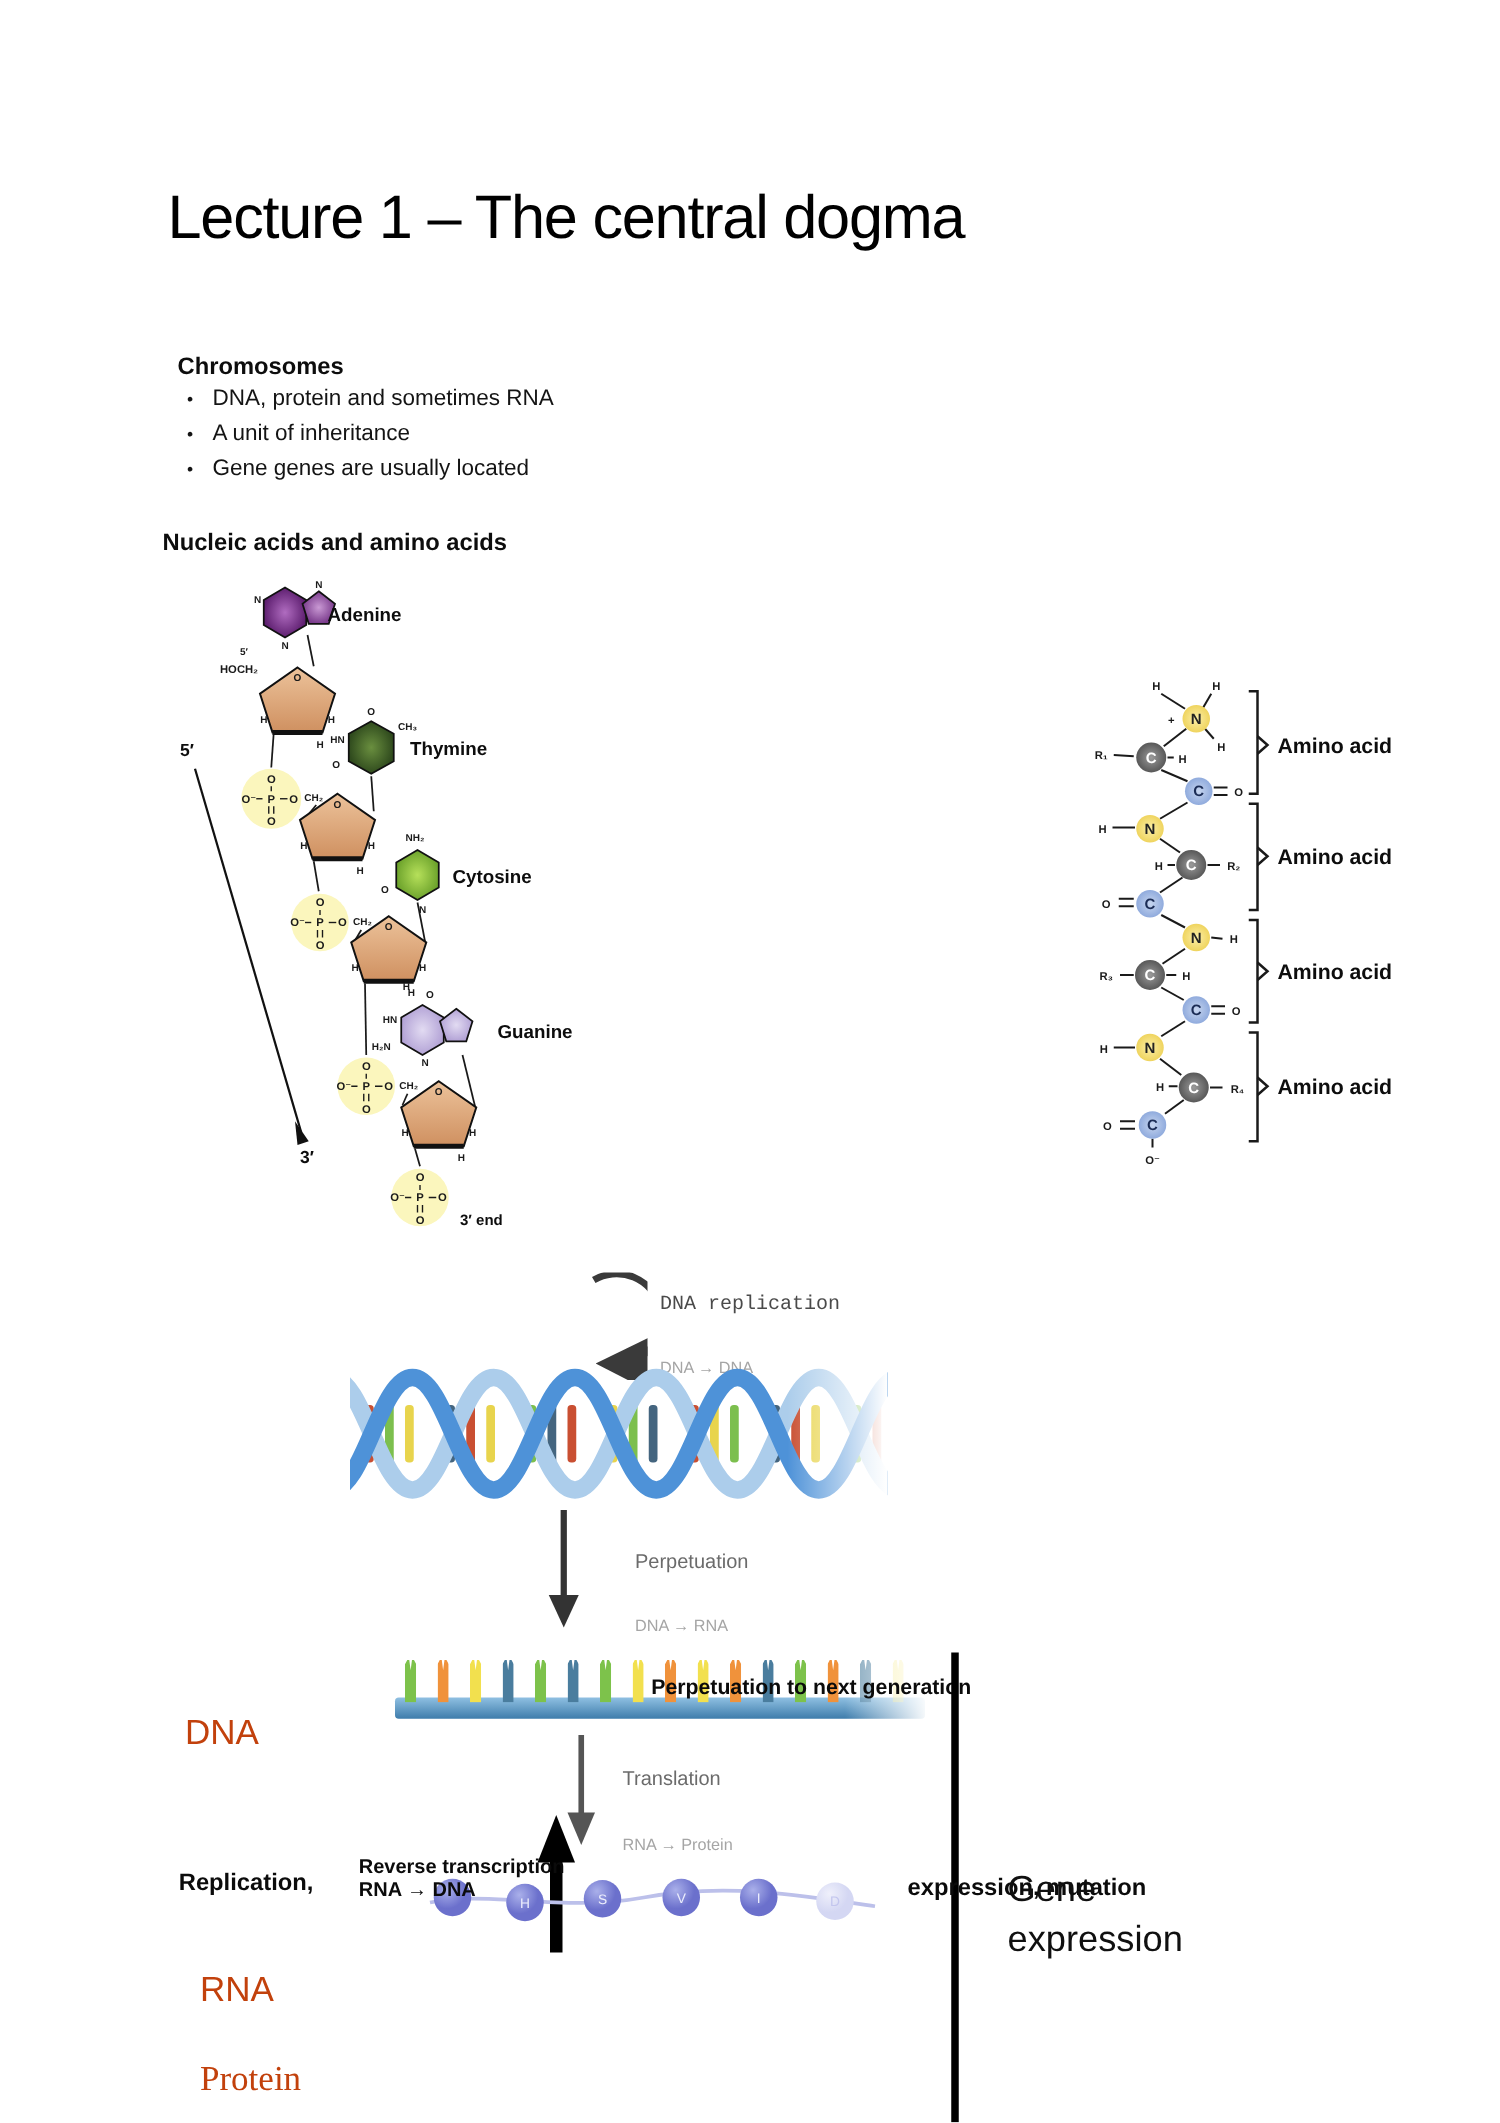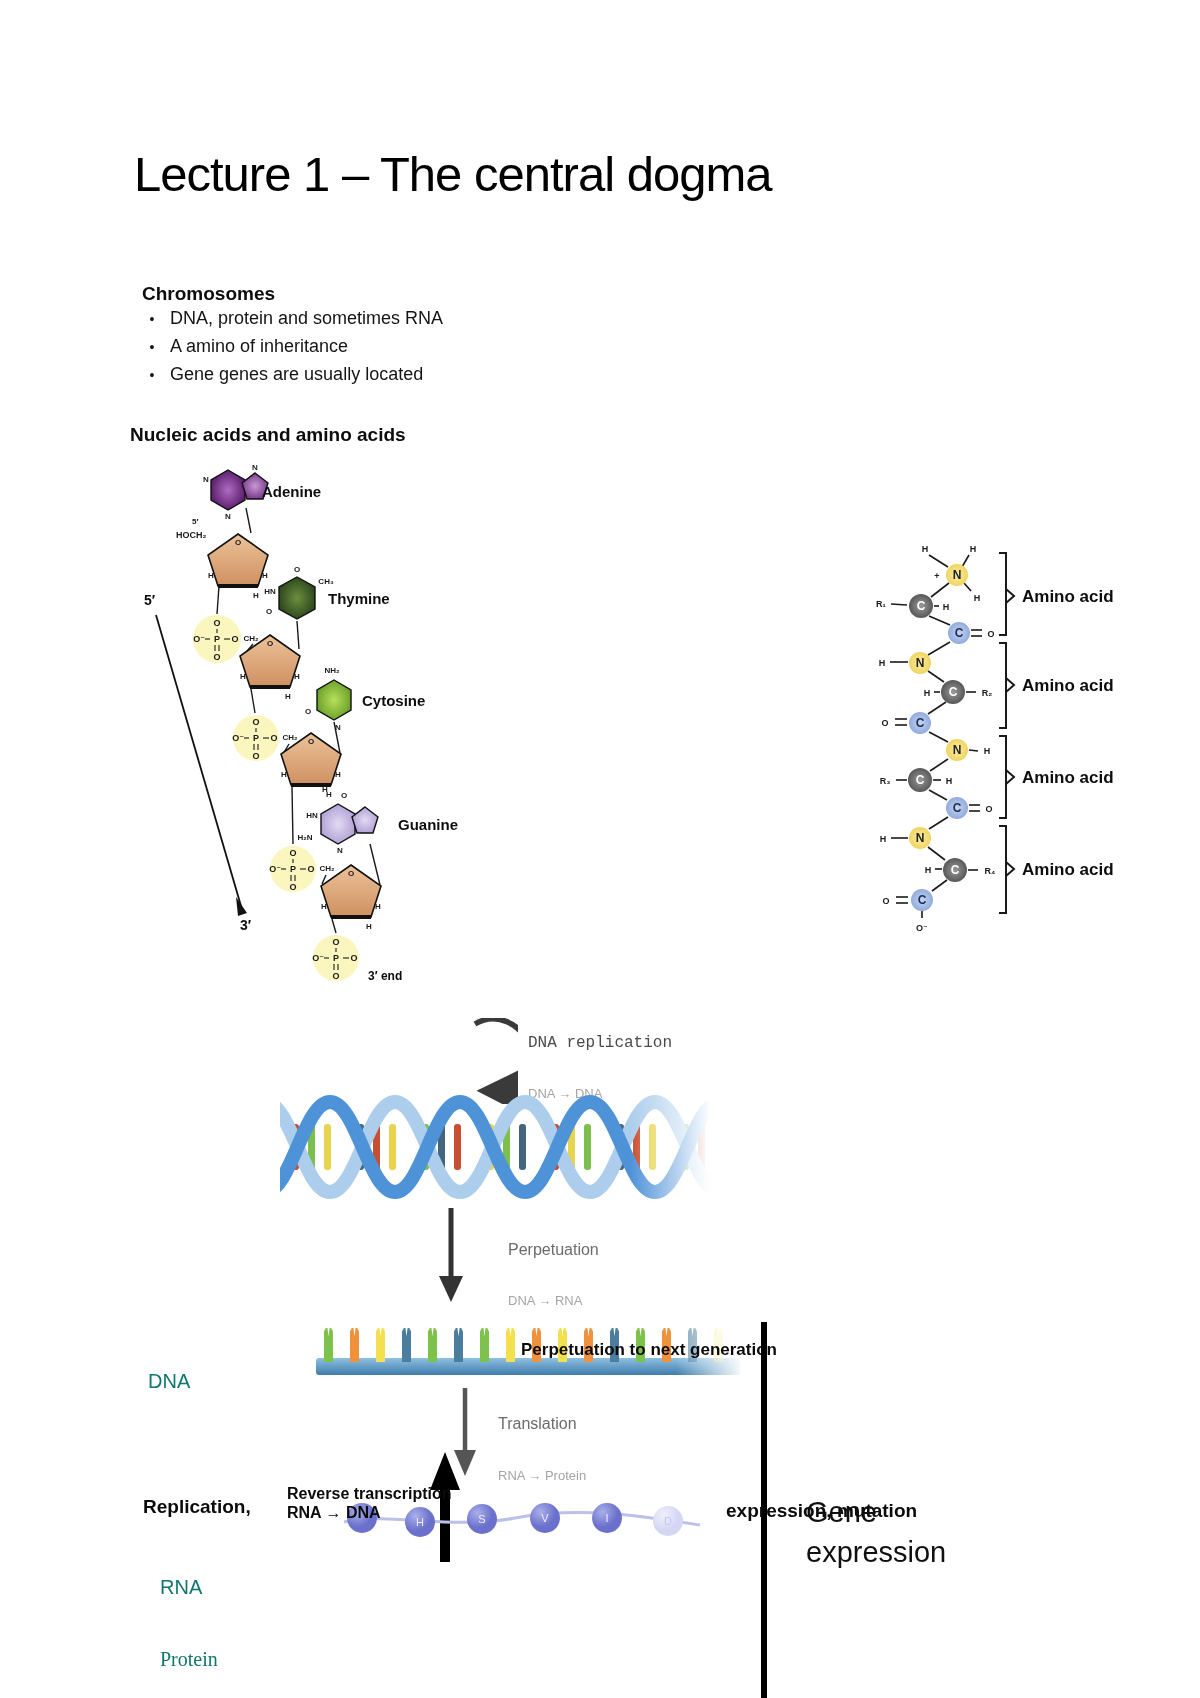--- a/index.html
+++ b/index.html
@@ -13,21 +13,21 @@
   svg text{font-family:"Liberation Sans","DejaVu Sans",sans-serif;}
   .atom{font-size:9px;font-weight:bold;fill:#1a1a1a;}
   .atom-sm{font-size:8px;font-weight:bold;fill:#1a1a1a;}
   .base-label{font-size:15px;font-weight:bold;fill:#0d0d0d;}
   .prime{font-size:14px;font-weight:bold;fill:#0d0d0d;}
   .bond{stroke:#1a1a1a;stroke-width:1.4;}
   .bond2{stroke:#1a1a1a;stroke-width:1.1;}
   .amino-label{font-size:17px;font-weight:bold;fill:#0d0d0d;}
   .gray-label{color:#6b6b6b;font-size:16px;white-space:nowrap;}
   .gray-sub{color:#a5a5a5;font-size:13px;white-space:nowrap;margin-top:31px;}
-  .big-label{font-size:20px;color:#0f766e;white-space:nowrap;}
+  .big-label{font-size:28px;color:#c2410c;white-space:nowrap;}
   .bold-label{font-weight:bold;font-size:19px;color:#0b0b0b;white-space:nowrap;}
   .bold-small{font-weight:bold;font-size:16px;color:#0b0b0b;white-space:nowrap;}
   .peg{position:absolute;width:9px;height:34px;
        clip-path:polygon(0% 100%,0% 10%,20% 0%,38% 0%,50% 24%,62% 0%,80% 0%,100% 10%,100% 100%);}
   .c-pg{background:#7dc24b}.c-po{background:#f0923b}.c-py{background:#f2e04e}.c-ps{background:#4a7d9e}
   .rna-bar{position:absolute;left:0;top:32px;width:424px;height:17px;border-radius:3px;
            background:linear-gradient(#8fc0e2,#3e7cab);}
   .fade-right{position:absolute;background:linear-gradient(to right,rgba(255,255,255,0),#fff 85%);}
   .vline{background:#000;}
   .gene-exp{font-size:29px;color:#101010;line-height:40px;white-space:nowrap;}
@@ -39,21 +39,21 @@
 
   <div id="title" class="abs">Lecture 1 – The central dogma</div>
 
   <div class="abs h2" style="left:142px;top:283px;">Chromosomes</div>
   <div class="abs bullet-row" style="left:134px;top:308px;">
     <span class="bullet-dot">•</span>
     <span>DNA, protein and sometimes RNA</span>
   </div>
   <div class="abs bullet-row" style="left:134px;top:336px;">
     <span class="bullet-dot">•</span>
-    <span>A amino of inheritance</span>
+    <span>A unit of inheritance</span>
   </div>
   <div class="abs bullet-row" style="left:134px;top:364px;">
     <span class="bullet-dot">•</span>
     <span>Gene genes are usually located</span>
   </div>
 
   <div class="abs h2" style="left:130px;top:424px;">Nucleic acids and amino acids</div>
 
   <svg class="abs" style="left:140px;top:460px;" width="330" height="535" viewBox="0 0 330 535">
     <defs>

